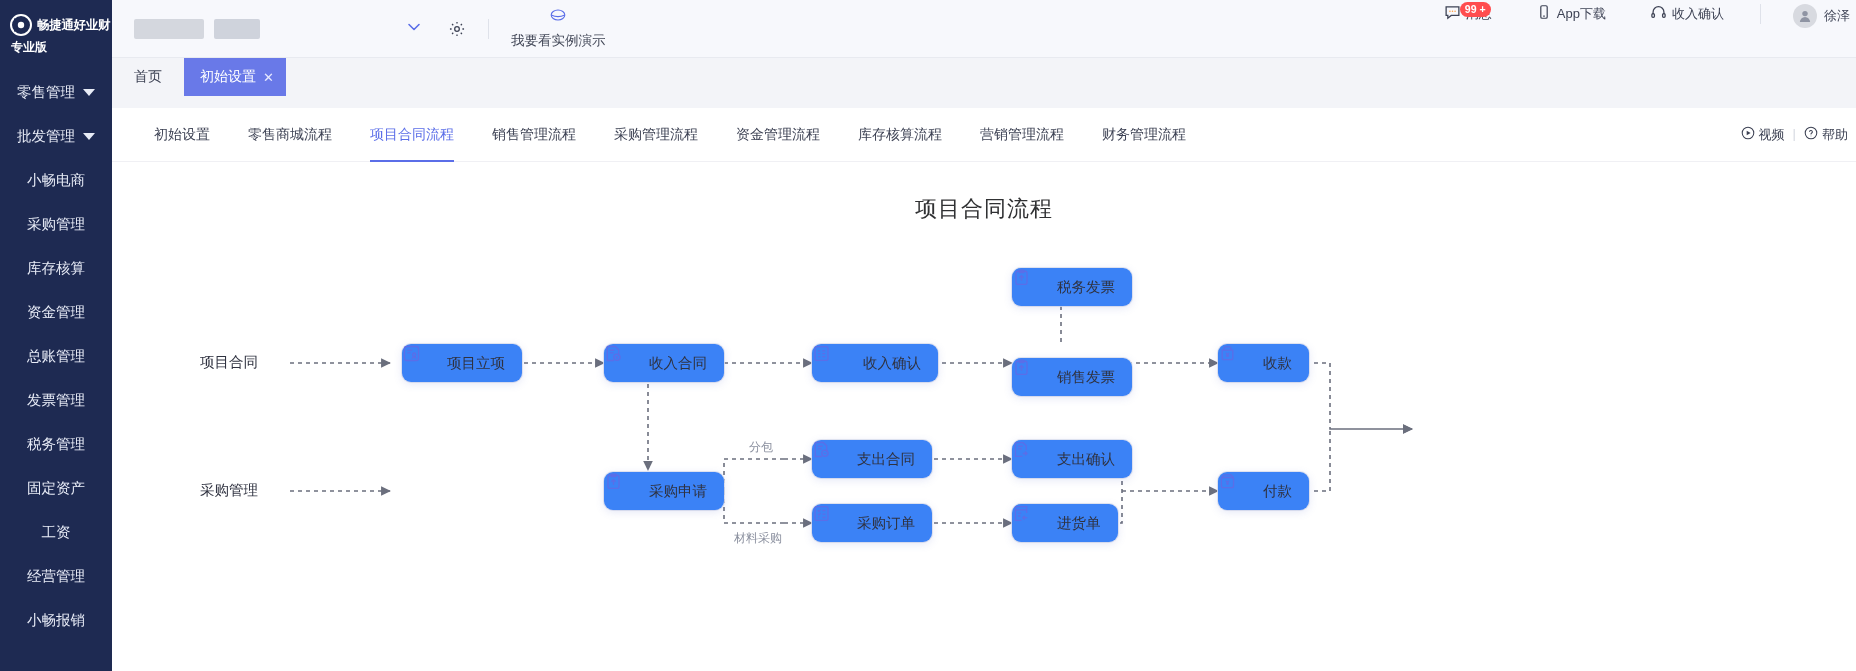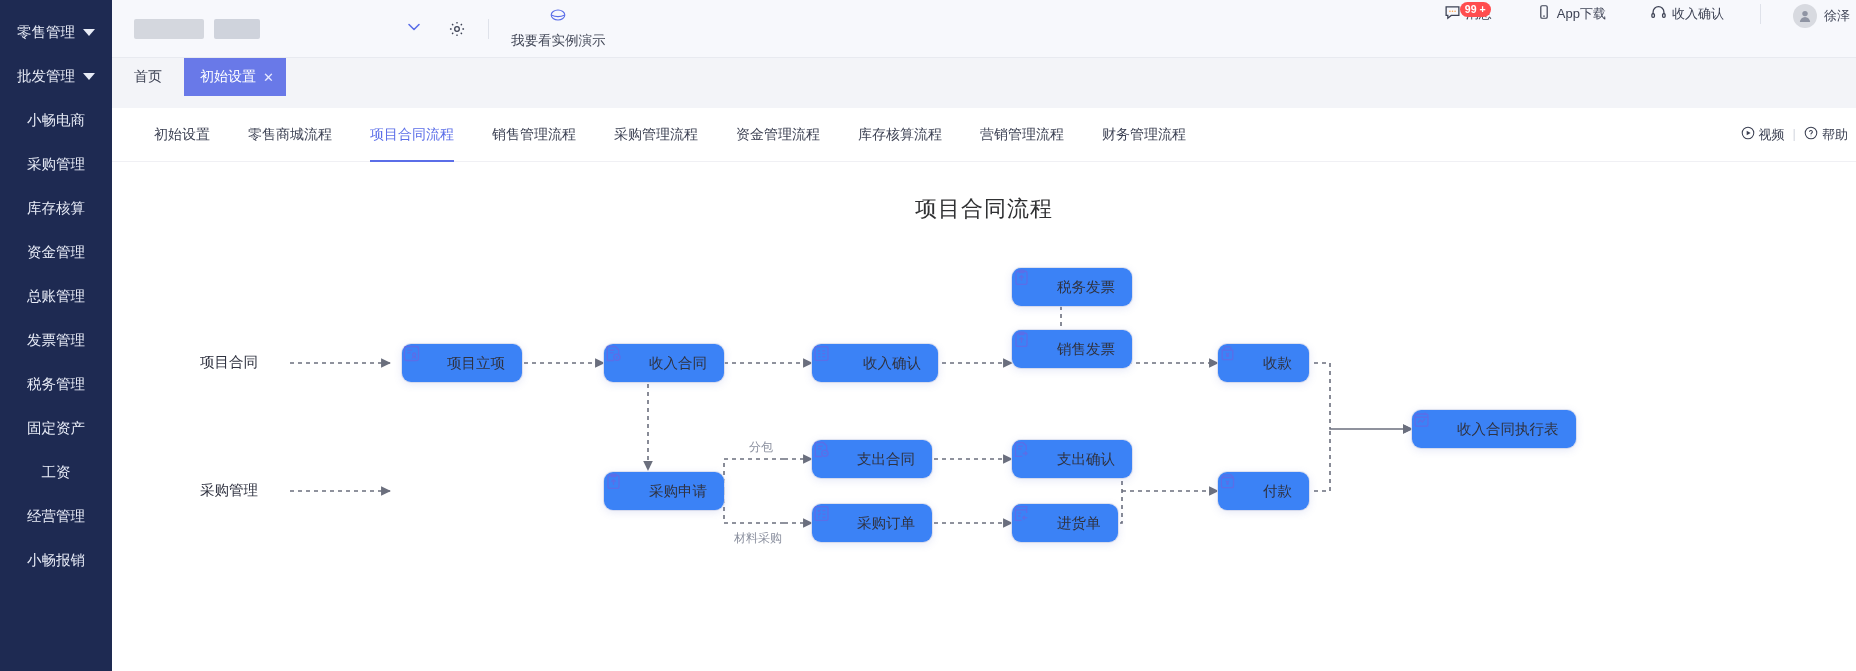--- a/index.html
+++ b/index.html
@@ -154,20 +154,33 @@
   .edge-label {
     position:absolute; font-size:12px; color:#8a8f9e; white-space:nowrap;
   }
 </style>
 </head>
 <body>
 
 <div class="app">
 
   <div class="sidebar">
+    <div class="brand">
+      <div class="brand-row">
+        <span class="logo-mark">
+          <svg width="22" height="22" viewBox="0 0 22 22">
+            <circle cx="11" cy="11" r="10" fill="none" stroke="#fff" stroke-width="2"></circle>
+            <path d="M4 4 L11 11 L4 18 Z" fill="#1e2a52"></path>
+            <circle cx="11" cy="11" r="3.2" fill="#fff"></circle>
+          </svg>
+        </span>
+        <span class="brand-name">畅捷通好业财</span>
+      </div>
+      <div class="brand-sub">专业版</div>
+    </div>
     <div class="nav">
       <div class="nav-item">
         <span>零售管理</span>
         <span class="caret"></span>
       </div>
       <div class="nav-item">
         <span>批发管理</span>
         <span class="caret"></span>
       </div>
       <div class="nav-item">
@@ -427,21 +440,21 @@
         <span class="ico">
           <svg width="19" height="19" viewBox="0 0 20 20" fill="none" stroke="#5b6ee8" stroke-width="1.4">
             <rect x="3.2" y="2.8" width="13.6" height="14.4" rx="2"></rect>
             <path d="M6.2 7.2h2.4M6.2 10.2h2.4M6.2 13.2h2.4"></path>
             <path d="M10.8 7.2h3M10.8 10.2h3M10.8 13.2h3"></path>
           </svg>
         </span>
         <span>收入确认</span>
       </div>
 
-      <div class="node" style="left:900px; top:168px;font-family:Liberation Serif, serif;">
+      <div class="node" style="left:900px; top:196px;font-family:Liberation Serif, serif;">
         <span class="ico">
           <svg width="19" height="19" viewBox="0 0 20 20" fill="none" stroke="#5b6ee8" stroke-width="1.4">
             <rect x="4.2" y="3.4" width="11.6" height="13.8" rx="1.8"></rect>
             <path d="M7.6 2.2h4.8v2.6H7.6z"></path>
             <path d="M10 13.4V8M7.8 10.2 10 8l2.2 2.2"></path>
           </svg>
         </span>
         <span>销售发票</span>
       </div>
 
@@ -460,31 +473,20 @@
         <span class="ico">
           <svg width="19" height="19" viewBox="0 0 20 20" fill="none" stroke="#5b6ee8" stroke-width="1.4">
             <path d="M4.4 6.4h11.2v8a2 2 0 0 1-2 2H6.4a2 2 0 0 1-2-2z"></path>
             <path d="M6.4 6.4V4.6a1.6 1.6 0 0 1 1.6-1.6h4a1.6 1.6 0 0 1 1.6 1.6v1.8"></path>
             <path d="M8.4 9.4 10 11.4l1.6-2M10 11.4v2.4M8.4 12.4h3.2"></path>
           </svg>
         </span>
         <span>收款</span>
       </div>
 
-      <div class="node" style="left:1300px; top:248px;">
-        <span class="ico">
-          <svg width="19" height="19" viewBox="0 0 20 20" fill="none" stroke="#5b6ee8" stroke-width="1.4">
-            <rect x="3.2" y="4.2" width="13.6" height="12.8" rx="2"></rect>
-            <path d="M3.2 7.6h13.6"></path>
-            <path d="M6.4 2.6v2.6M13.6 2.6v2.6"></path>
-            <path d="M6.2 13.4 8.6 10.6l2.2 2 2.8-3.4"></path>
-          </svg>
-        </span>
-        <span>收入合同执行表</span>
-      </div>
 
       <div class="node" style="left:492px; top:310px;">
         <span class="ico">
           <svg width="19" height="19" viewBox="0 0 20 20" fill="none" stroke="#5b6ee8" stroke-width="1.4">
             <rect x="4.2" y="3.4" width="11.6" height="13.8" rx="1.8"></rect>
             <path d="M7.6 2.2h4.8v2.6H7.6z"></path>
             <path d="M10 8v5.4M7.8 10.2 10 8l2.2 2.2"></path>
           </svg>
         </span>
         <span>采购申请</span>

